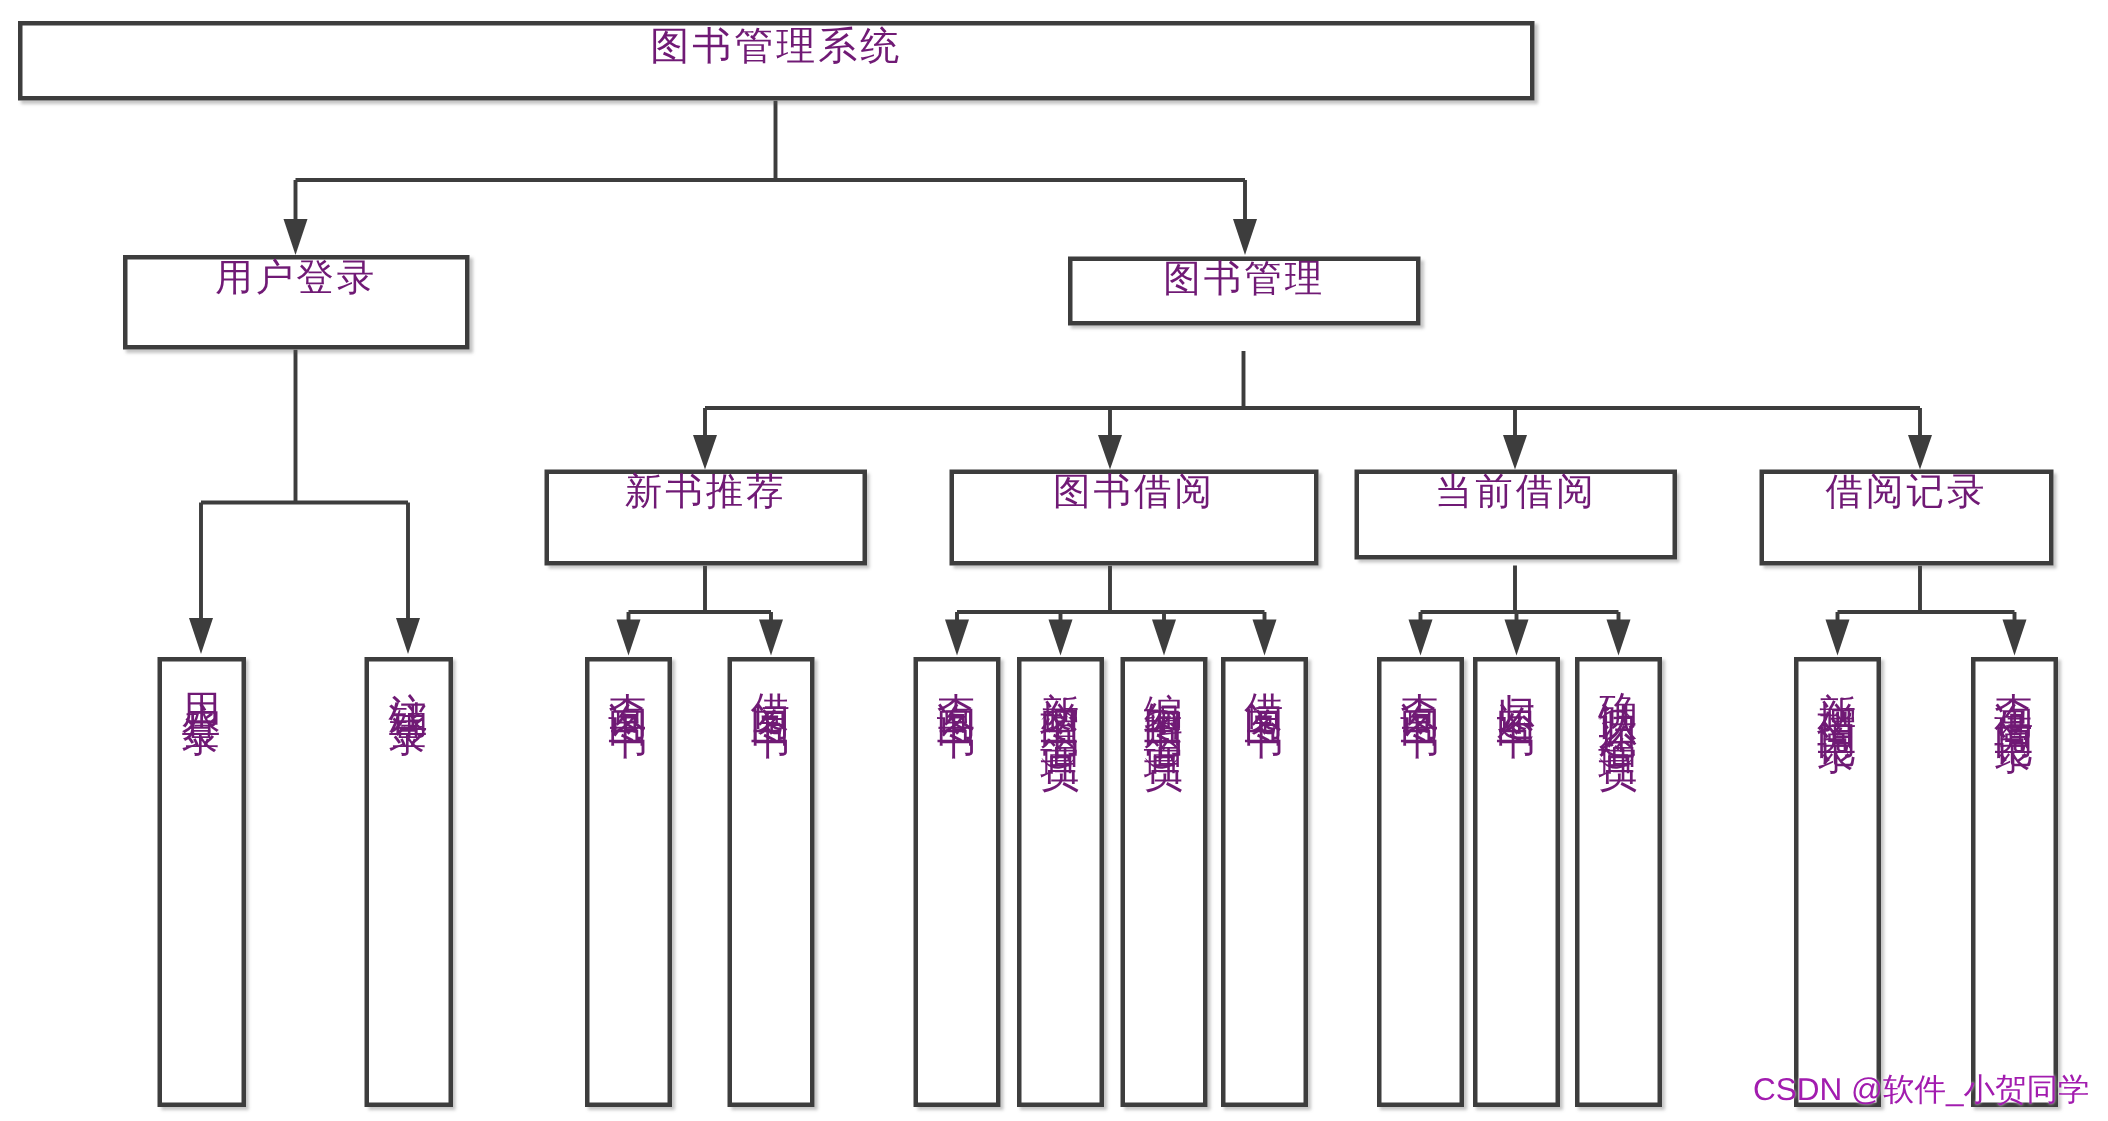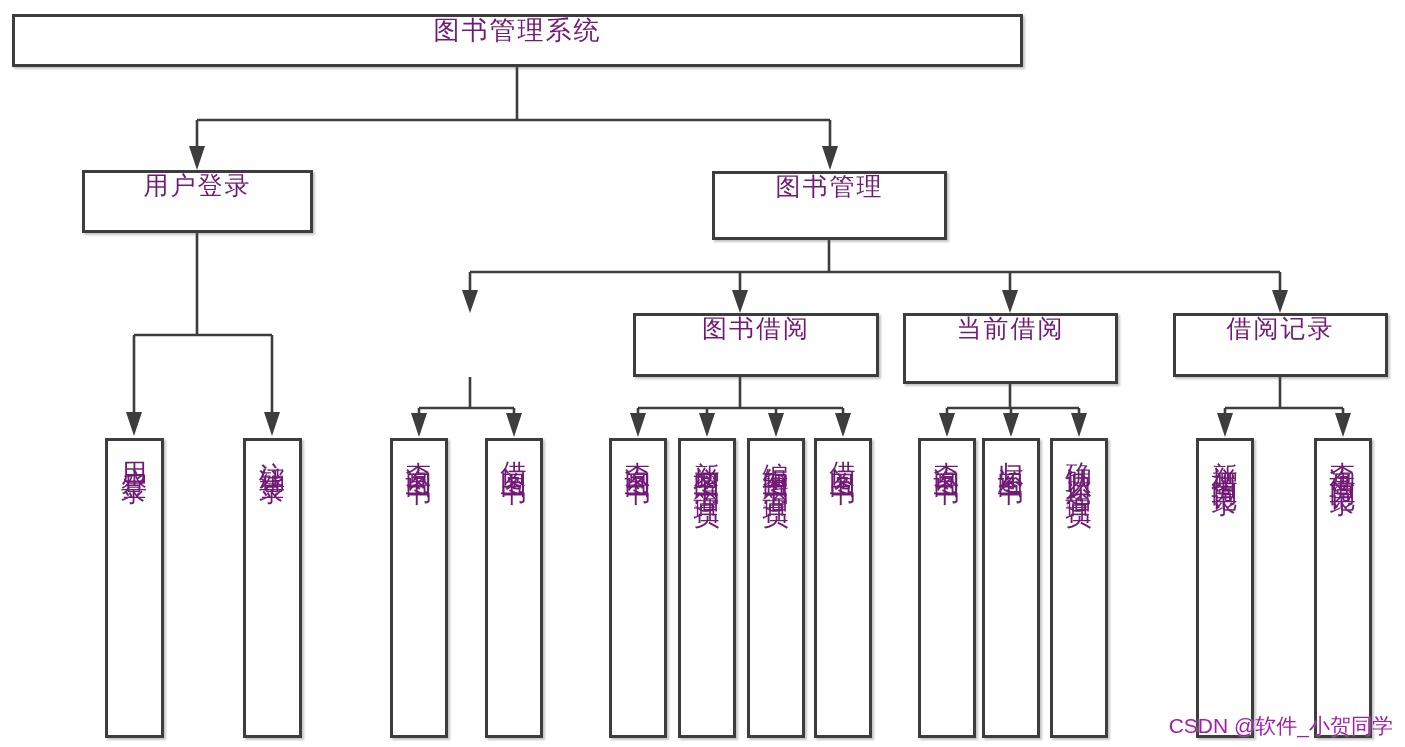--- a/index.html
+++ b/index.html
@@ -119,31 +119,34 @@
     </g>
   </svg>
 
   <div class="node h-node root-node" style="left:12px; top:14px; width:1011px; height:53px;">
     <span class="lbl">图书管理系统</span>
   </div>
 
   <div class="node h-node" style="left:82px; top:170px; width:231px; height:63px;">
     <span class="lbl">用户登录</span>
   </div>
-  <div class="node h-node" style="left:712px; top:171px; width:235px; height:69px;">
+  <div class="node h-node" style="left:712px; top:171px; width:235px; height:46px;">
     <span class="lbl">图书管理</span>
   </div>
 
+  <div class="node h-node" style="left:363px; top:313px; width:215px; height:64px;">
+    <span class="lbl">新书推荐</span>
+  </div>
   <div class="node h-node" style="left:633px; top:313px; width:246px; height:64px;">
     <span class="lbl">图书借阅</span>
   </div>
-  <div class="node h-node" style="left:903px; top:313px; width:215px; height:71px;">
+  <div class="node h-node" style="left:903px; top:313px; width:215px; height:60px;">
     <span class="lbl">当前借阅</span>
   </div>
-  <div class="node h-node" style="left:1173px; top:313px; width:215px; height:64px;">
+  <div class="node h-node" style="left:1173px; top:313px; width:196px; height:64px;">
     <span class="lbl">借阅记录</span>
   </div>
 
   <div class="node v-node" style="left:105px; top:438px; width:59px; height:300px;">
     <span class="lbl">用户登录</span>
   </div>
   <div class="node v-node" style="left:243px; top:438px; width:59px; height:300px;">
     <span class="lbl">注销登录</span>
   </div>
 

